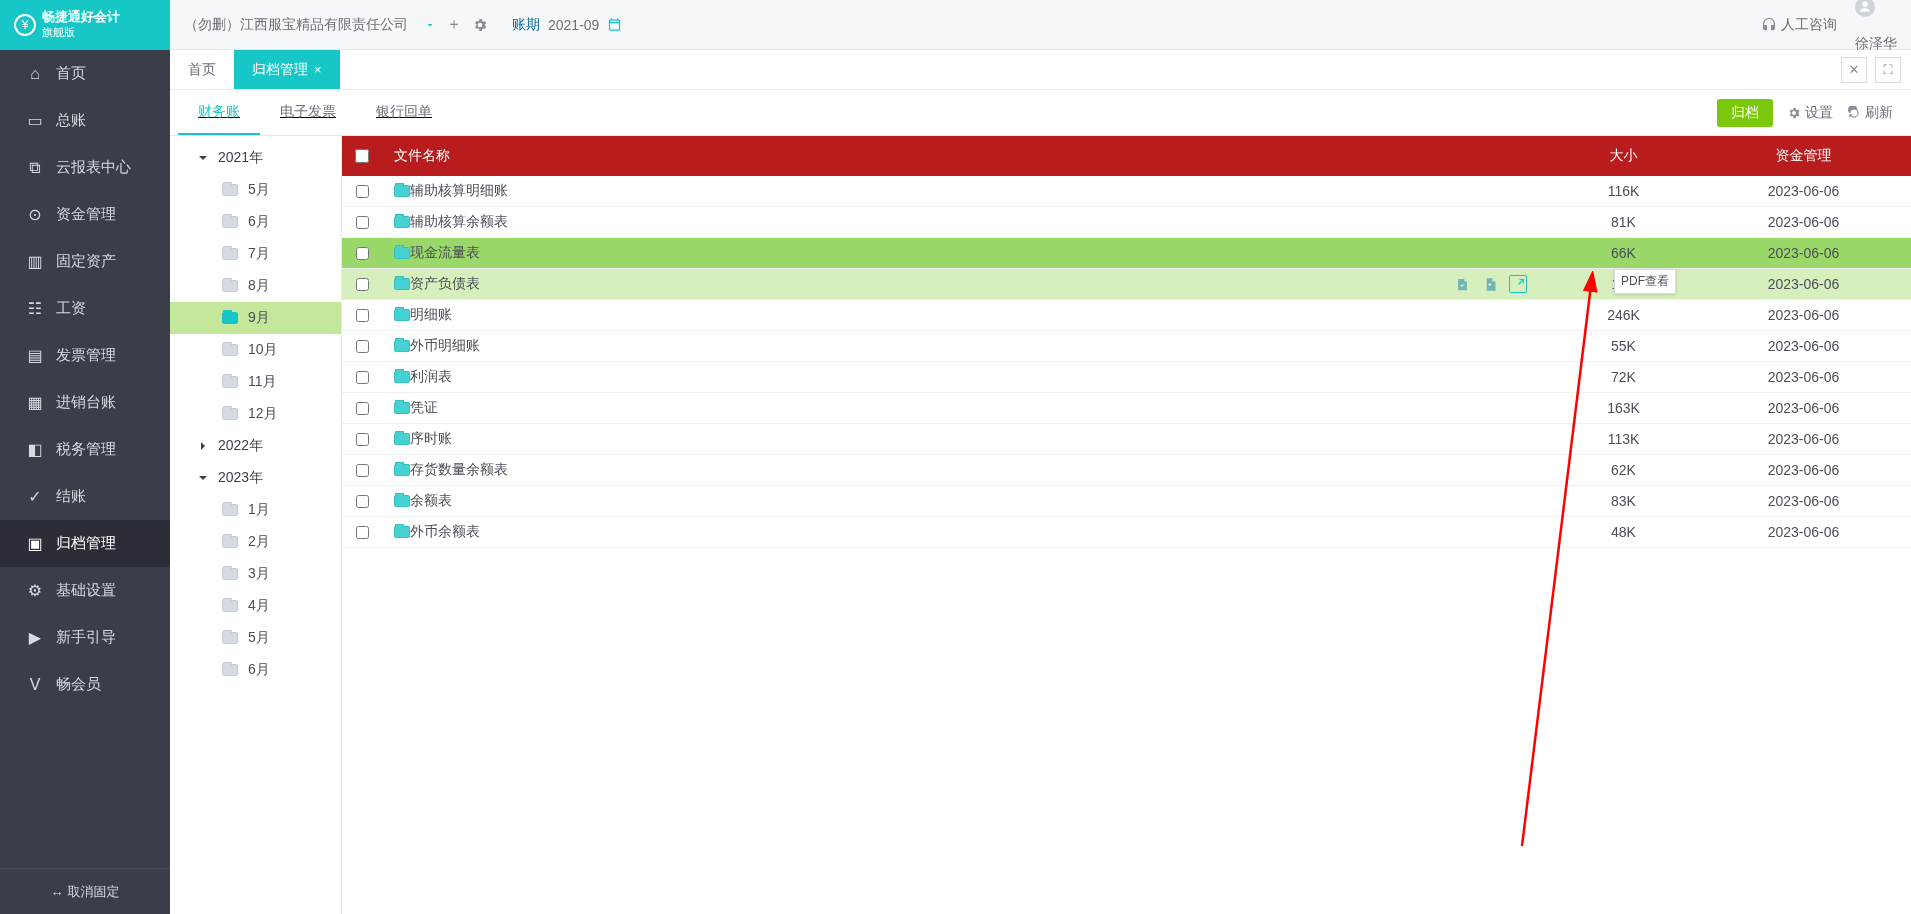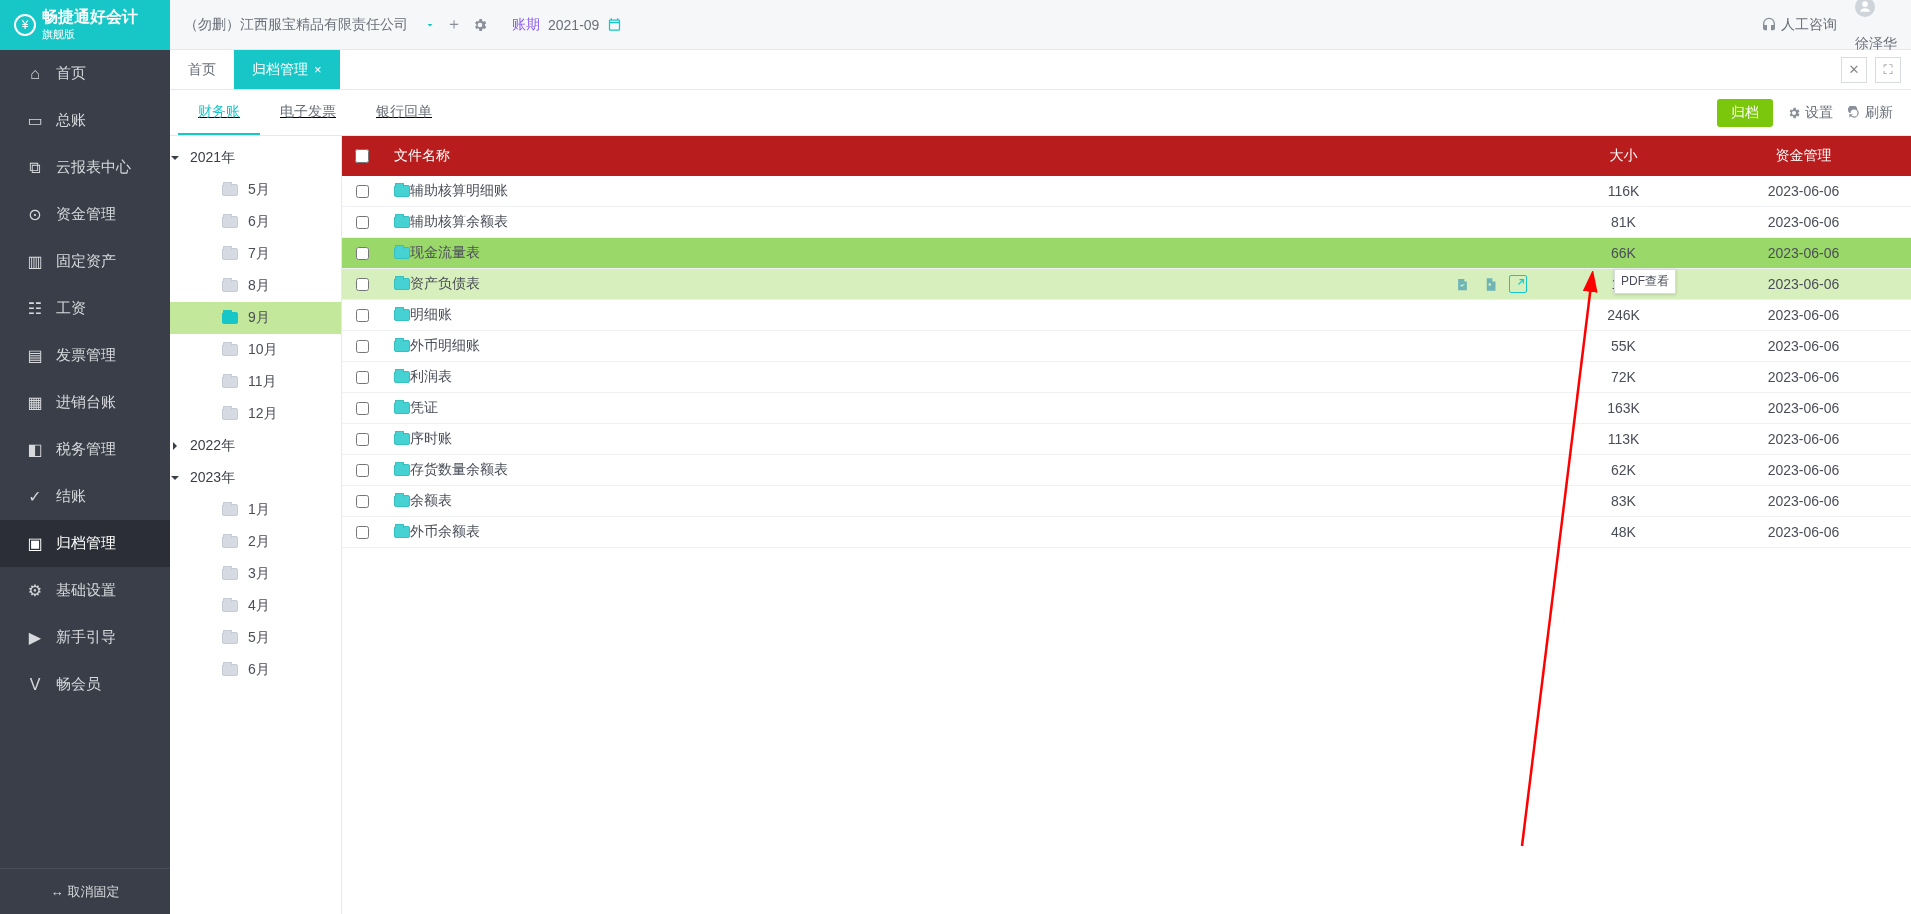--- a/index.html
+++ b/index.html
@@ -3,36 +3,36 @@
 <meta charset="utf-8">
 <style>
   * { margin: 0; padding: 0; box-sizing: border-box; font-family: "Microsoft YaHei", sans-serif; }
   html, body { width: 1911px; height: 914px; overflow: hidden; background: #fff; }
   .app { display: flex; width: 100%; height: 100%; }
 
   
   .sidebar { width: 170px; background: #3a3e48; color: #d7d9dd; display: flex; flex-direction: column; }
   .brand { height: 50px; background: #17c6c6; display: flex; align-items: center; padding: 0 14px; color: #fff; }
   .brand .logo { width: 22px; height: 22px; border: 2px solid #fff; border-radius: 50%; margin-right: 6px; display: flex; align-items: center; justify-content: center; font-size: 12px; }
-  .brand .txt { font-size: 16px; font-weight: 600; line-height: 1; }
+  .brand .txt { font-size: 13px; font-weight: 600; line-height: 1; }
   .brand .sub { font-size: 11px; margin-top: 2px; }
   .navlist { flex: 1; overflow: hidden; }
   .navitem { display: flex; align-items: center; height: 47px; padding-left: 26px; font-size: 15px; cursor: pointer; gap: 12px; }
   .navitem.active { background: #2b2e36; color: #fff; }
   .navitem .nicon { width: 18px; display: flex; justify-content: center; font-size: 16px; }
   .sidebar-footer { height: 46px; display: flex; align-items: center; justify-content: center; font-size: 13px; color: #d7d9dd; border-top: 1px solid #4a4e58; gap: 4px; cursor: pointer; }
 
   
   .main { flex: 1; display: flex; flex-direction: column; }
   .topbar { position: relative; height: 50px; background: #f6f7f9; display: flex; align-items: center; padding: 0 14px; color: #6a6f78; font-size: 14px; border-bottom: 1px solid #e6e8ec; }
   .topbar .co { display: flex; align-items: center; gap: 10px; }
   .topbar .comp { max-width: 230px; overflow: hidden; white-space: nowrap; }
   .topbar .chev, .topbar .plus, .topbar .gear { font-size: 16px; color: #8a8f99; cursor: pointer; }
   .topbar .acct { margin-left: 24px; display: flex; align-items: center; gap: 8px; }
-  .topbar .acct .lbl  { color: #8b5cf6; }
+  .topbar .acct .lbl  { color: #0369a1; }
   .topbar .acct .date { color: #6a6f78; font-weight: 500; }
   .topbar .cal { color: #17c6c6; font-size: 15px; cursor: pointer; }
   .topbar .right { margin-left: auto; display: flex; align-items: center; gap: 18px; }
   .topbar .support { display: flex; align-items: center; gap: 4px; cursor: pointer; font-size: 14px; }
   .topbar .user    { display: flex; align-items: flex-start; gap: 18px; cursor: pointer; flex-direction: column; }
   .topbar .avatar  { width: 20px; height: 20px; border-radius: 50%; background: #cfd3da; display: inline-flex; align-items: center; justify-content: center; color: #fff; font-size: 13px; }
 
   
   .pagetabs { height: 40px; background: #fff; display: flex; align-items: stretch; border-bottom: 1px solid #e6e8ec; position: relative; }
   .ptab { padding: 0 18px; display: flex; align-items: center; font-size: 14px; color: #6a6f78; cursor: pointer; }
@@ -44,21 +44,21 @@
   .intabs { display: flex; align-items: stretch; height: 100%; text-decoration: underline; }
   .intab { padding: 0 20px; display: flex; align-items: center; font-size: 14px; color: #6a6f78; cursor: pointer; border-bottom: 2px solid transparent; }
   .intab.active { color: #17c6c6; border-bottom-color: #17c6c6; font-weight: 500; }
   .actions { margin-left: auto; display: flex; align-items: center; gap: 14px; font-size: 14px; color: #6a6f78; }
   .btn-primary { background: #7ac70c; color: #fff; padding: 5px 14px; border-radius: 3px; cursor: pointer; font-size: 14px; }
   .alink { display: flex; align-items: center; gap: 4px; cursor: pointer; }
 
   
   .content { flex: 1; display: flex; overflow: hidden; }
   .tree { width: 172px; border-right: 1px solid #e6e8ec; padding-top: 6px; font-size: 14px; color: #3a3e48; }
-  .tyear { display: flex; align-items: center; height: 32px; gap: 10px; cursor: pointer; }
+  .tyear { display: flex; align-items: center; height: 32px; padding-left: 28px; gap: 10px; cursor: pointer; }
   .tyear .arr { width: 10px; height: 10px; display: inline-block; }
   .tmonth { display: flex; align-items: center; height: 32px; padding-left: 52px; gap: 10px; cursor: pointer; color: #4a4e58; }
   .tmonth.sel { background: #c3e79b; font-weight: 500; }
   .ficon { width: 16px; height: 12px; border-radius: 2px; display: inline-block; background: #d6dbe3; border: 1px solid #c6ccd6; position: relative; }
   .ficon.sel { background: #17c6c6; border-color: #17c6c6; }
   .ficon::before { content: ""; position: absolute; top: -3px; left: 0; width: 7px; height: 3px; background: inherit; border: inherit; border-bottom: none; border-radius: 1px 1px 0 0; }
 
   .grid-wrap { flex: 1; display: flex; flex-direction: column; position: relative; }
   .ghdr { display: grid; grid-template-columns: 40px 1fr 145px 215px; background: #b91c1c; color: #fff; font-size: 14px; height: 40px; align-items: center; }
   .ghdr > div { padding: 0 12px; }

